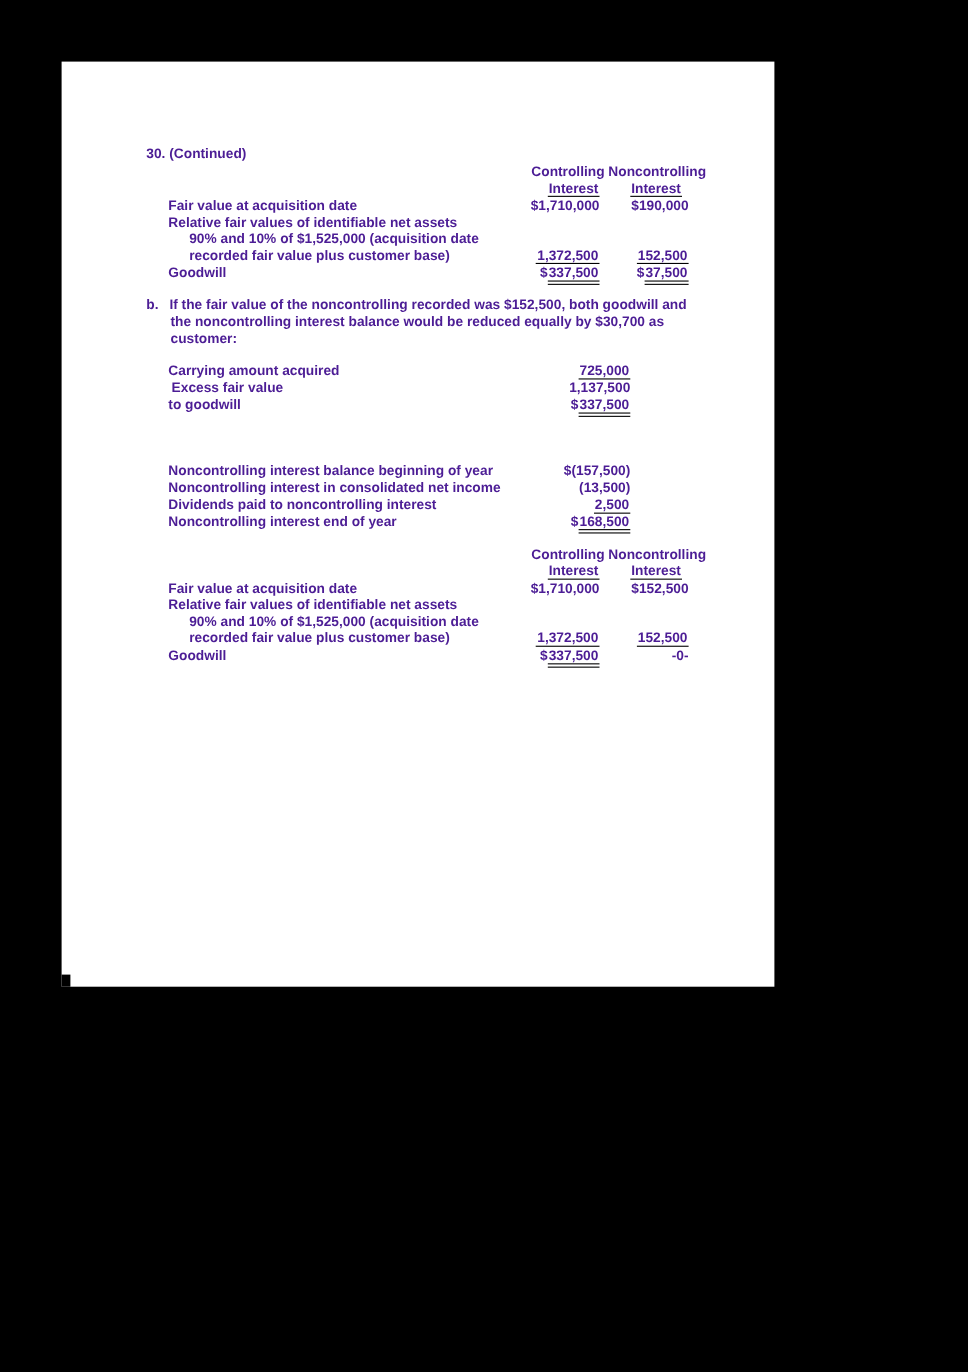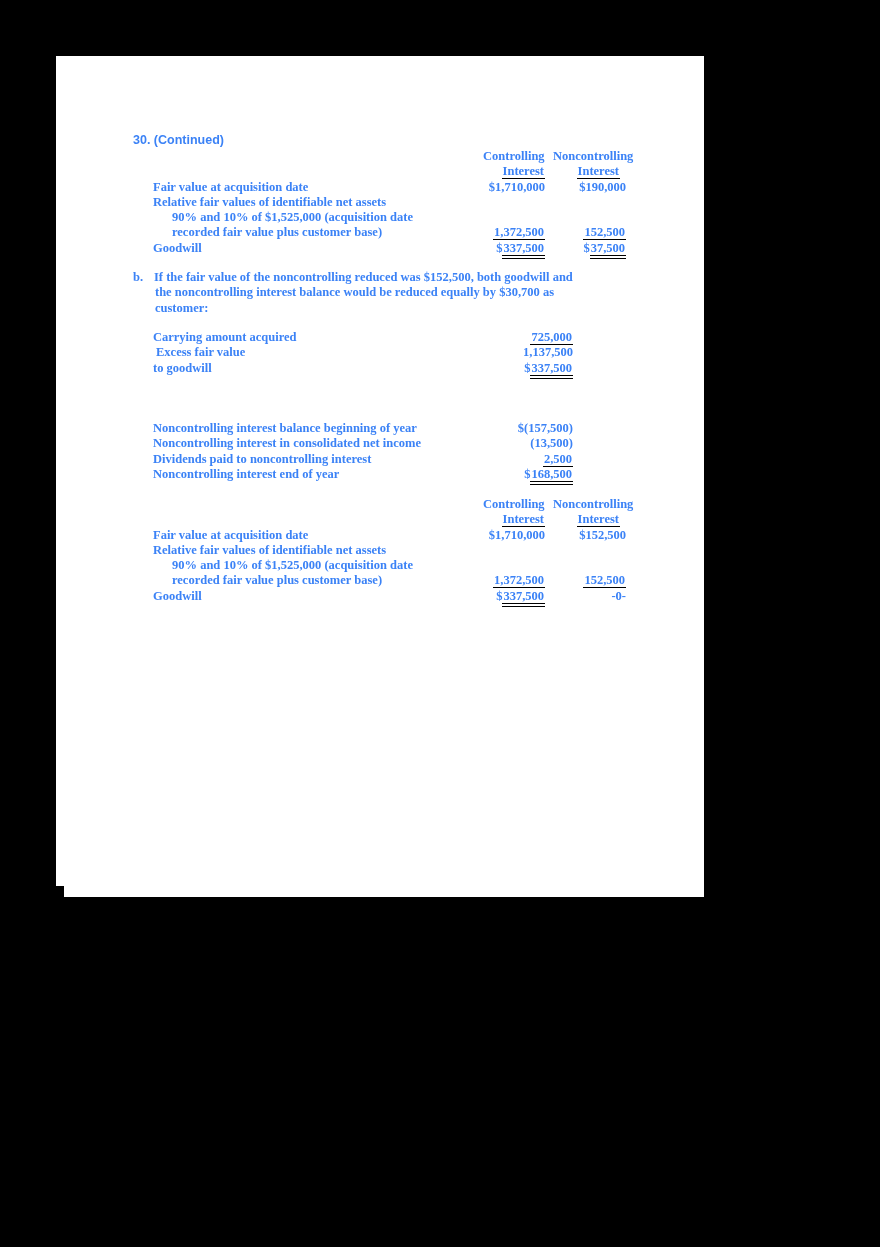--- a/index.html
+++ b/index.html
@@ -3,27 +3,27 @@
 <meta charset="utf-8">
 <style>
   * { margin:0; padding:0; box-sizing:border-box; }
   html,body { background:#000; }
   body {
     width:880px; height:1247px; position:relative; overflow:hidden;
     font-family:"Liberation Sans", sans-serif;
   }
   .paper {
     position:absolute; left:56px; top:56px; width:648px; height:841px;
-    background:#ffffff; color:#3b82f6;
+    background:#ffffff; color:#4c1d95;
     font-weight:bold; font-size:12.5px; line-height:15.3px;
   }
   .corner-notch {
     position:absolute; left:0; bottom:0; width:8px; height:11px; background:#000;
   }
-  .sec { position:absolute; left:0; width:736px;font-family:Liberation Serif, serif; }
+  .sec { position:absolute; left:0; width:736px; }
   .row { position:relative; height:15.3px; white-space:nowrap; }
   .lbl { position:absolute; left:97px; }
   .lbl.ind { left:116px; }
   .lbl.xsp { left:100px; }
   
   .c1  { position:absolute; left:353px; width:136px; text-align:right; }
   .c2  { position:absolute; left:470px; width:100px; text-align:right;padding-left:28px; }
   .cs  { position:absolute; left:381px; width:136px; text-align:right; }
   .c2i { position:absolute; left:470px; width:94px;  text-align:right; }
   .h1a { position:absolute; left:427px; }
@@ -70,21 +70,21 @@
     <div class="row">
       <span class="lbl">Goodwill</span>
       <span class="c1"><span>$</span><span class="uu">337,500</span></span>
       <span class="c2"><span>$</span><span class="uu">37,500</span></span>
     </div>
   </div>
 
   <div class="sec" style="top:214px;">
     <div class="row">
       <span class="marker">b.</span>
-      <span class="para-line">If the fair value of the noncontrolling reduced was $152,500, both goodwill and</span>
+      <span class="para-line">If the fair value of the noncontrolling recorded was $152,500, both goodwill and</span>
     </div>
     <div class="row">
       <span class="para-line pl2">the noncontrolling interest balance would be reduced equally by $30,700 as</span>
     </div>
     <div class="row">
       <span class="para-line pl2">customer:</span>
     </div>
   </div>
 
   <div class="sec" style="top:274px;">

